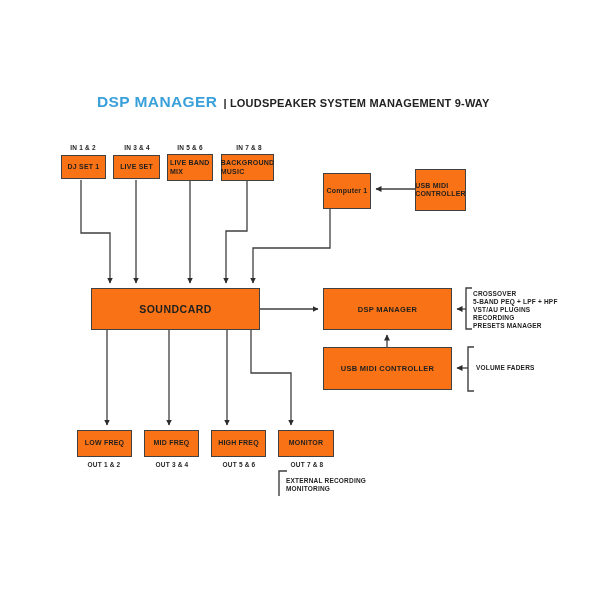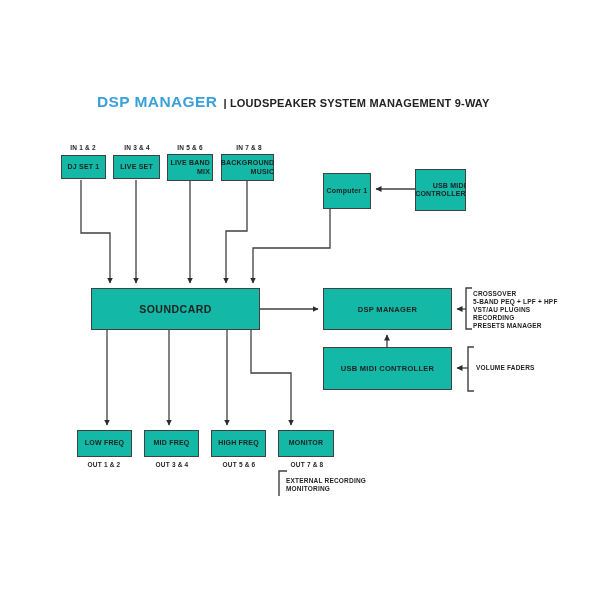--- a/index.html
+++ b/index.html
@@ -7,23 +7,23 @@
     position:relative;width:600px;height:496px;background:#ffffff;
     font-family:"Liberation Sans",sans-serif;color:#1f1f1f;overflow:hidden;
   }
   .title{position:absolute;left:97px;top:93px;display:flex;align-items:baseline;white-space:nowrap;}
   .title .brand{font-size:15.5px;font-weight:bold;color:#3aa0da;letter-spacing:.4px;}
   .title .subtitle{font-size:11px;font-weight:bold;color:#222;margin-left:6px;letter-spacing:.2px;}
 
   .wires{position:absolute;left:0;top:0;width:600px;height:600px;}
 
   .box{
-    position:absolute;box-sizing:border-box;background:#14b8a6;
+    position:absolute;box-sizing:border-box;background:#f97316;
     border:1.5px solid #414141;display:flex;align-items:center;justify-content:center;
-    text-align:right;font-weight:bold;font-size:7px;line-height:1.2;letter-spacing:.2px;
+    text-align:left;font-weight:bold;font-size:7px;line-height:1.2;letter-spacing:.2px;
     padding:1px 2px;
   }
   .lbl{position:absolute;font-weight:bold;font-size:6.5px;text-align:center;letter-spacing:.2px;white-space:nowrap;}
   .note{position:absolute;font-weight:bold;font-size:6.5px;line-height:8px;letter-spacing:.2px;white-space:nowrap;}
   .soundcard{font-size:10.5px;letter-spacing:.5px;}
   .bigbox{font-size:7.5px;letter-spacing:.3px;}
 </style>
 </head>
 <body>
 

